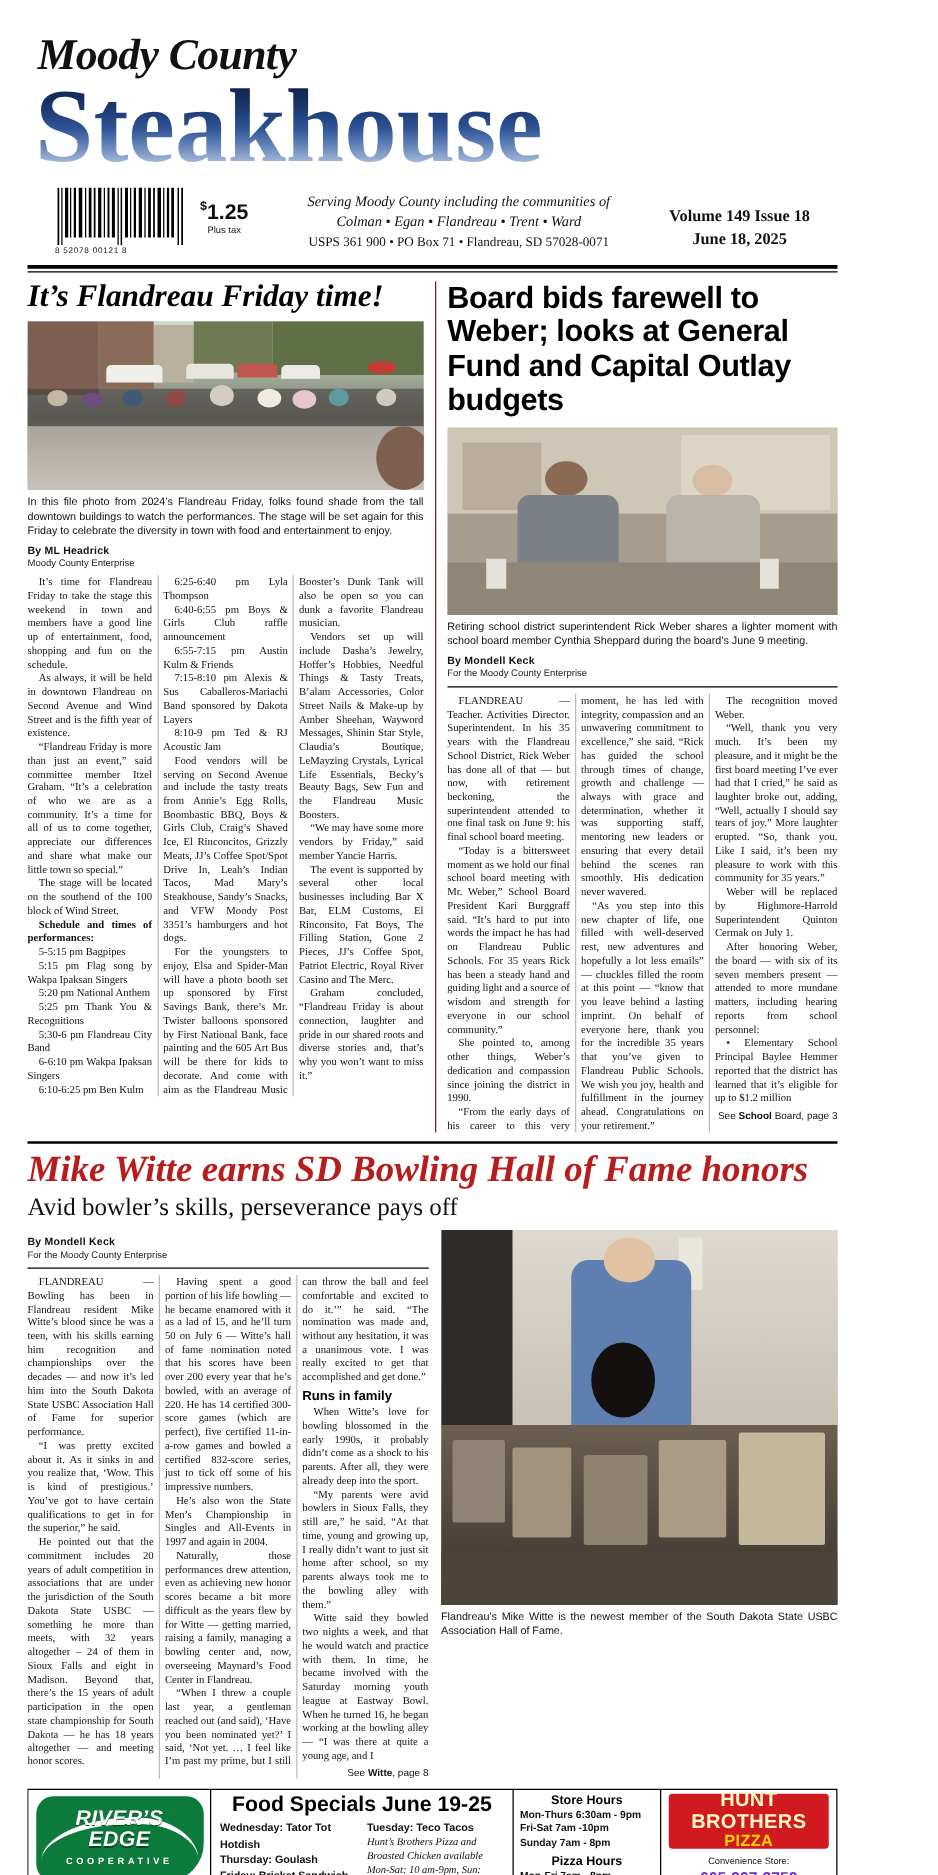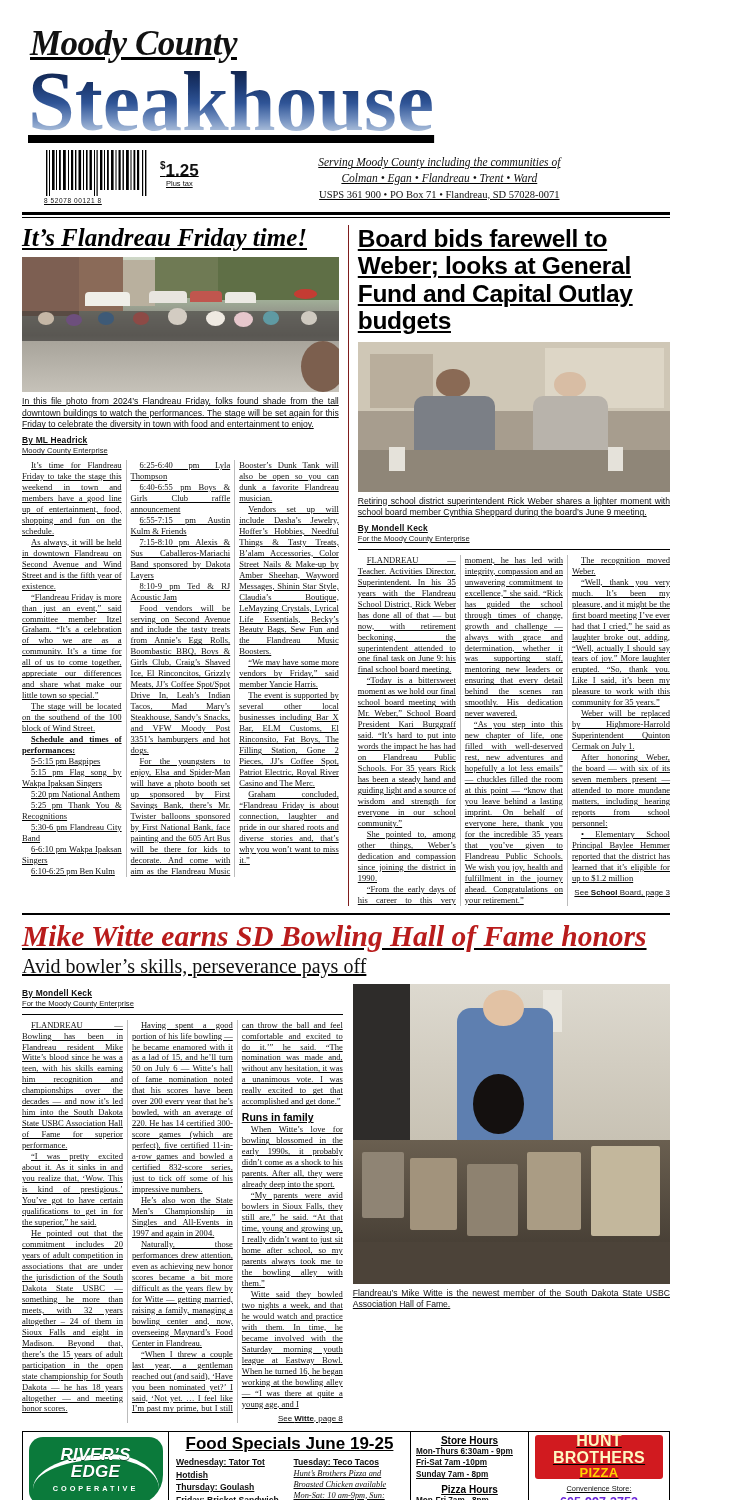--- a/index.html
+++ b/index.html
@@ -1,17 +1,17 @@
 <!DOCTYPE html>
 <html><head>
 <meta charset="utf-8">
 <style>
   html,body{margin:0;padding:0;background:#fff;}
   body{width:750px;height:1500px;font-family:"Liberation Serif",serif;color:#000;overflow:hidden;}
-  .page{width:692px;height:1500px;position:relative;box-sizing:border-box;padding:0 22px;text-decoration:underline;}
+  .page{width:692px;height:1500px;position:relative;box-sizing:border-box;padding:0 22px;}
 
   
   .masthead{padding-top:26px;}
   .mast-moody{font-family:"Liberation Serif",serif;font-style:italic;font-weight:700;font-size:35px;line-height:1;letter-spacing:-.5px;margin-left:8px;color:#111;}
   .mast-enterprise{font-family:"Liberation Serif",serif;font-weight:700;font-size:84px;line-height:.92;margin-left:6px;margin-top:2px;
      background:linear-gradient(180deg,#0d1c3f 0%,#1b3870 30%,#2f5496 52%,#6d8bbd 72%,#a8bcd9 88%,#dfe6f0 100%);
      -webkit-background-clip:text;background-clip:text;color:transparent;-webkit-text-fill-color:transparent;}
   .mast-info{display:flex;align-items:flex-end;gap:10px;margin-top:10px;padding-bottom:6px;}
   .barcode-wrap{margin-left:22px;}
   .barcode{height:46px;width:104px;display:block;}
@@ -146,20 +146,24 @@
         <div class="price-amt"><sup>$</sup><span>1.25</span></div>
         <div class="price-tax">Plus tax</div>
       </div>
 
       <div class="serving">
         <div class="serving-l1">Serving Moody County including the communities of</div>
         <div class="serving-l2">Colman • Egan • Flandreau • Trent • Ward</div>
         <div class="serving-l3">USPS 361 900  •  PO Box 71  •  Flandreau, SD 57028-0071</div>
       </div>
 
+      <div class="volbox">
+        <div class="vol-line">Volume 149   Issue 18</div>
+        <div class="vol-line">June 18, 2025</div>
+      </div>
     </div>
   </div>
   <div class="rule-thick"></div>
   <div class="rule-thin"></div>
 
   <div class="top-section">
 
     <div class="left-pack">
       <h1 class="hl-italic">It’s Flandreau Friday time!</h1>
 

